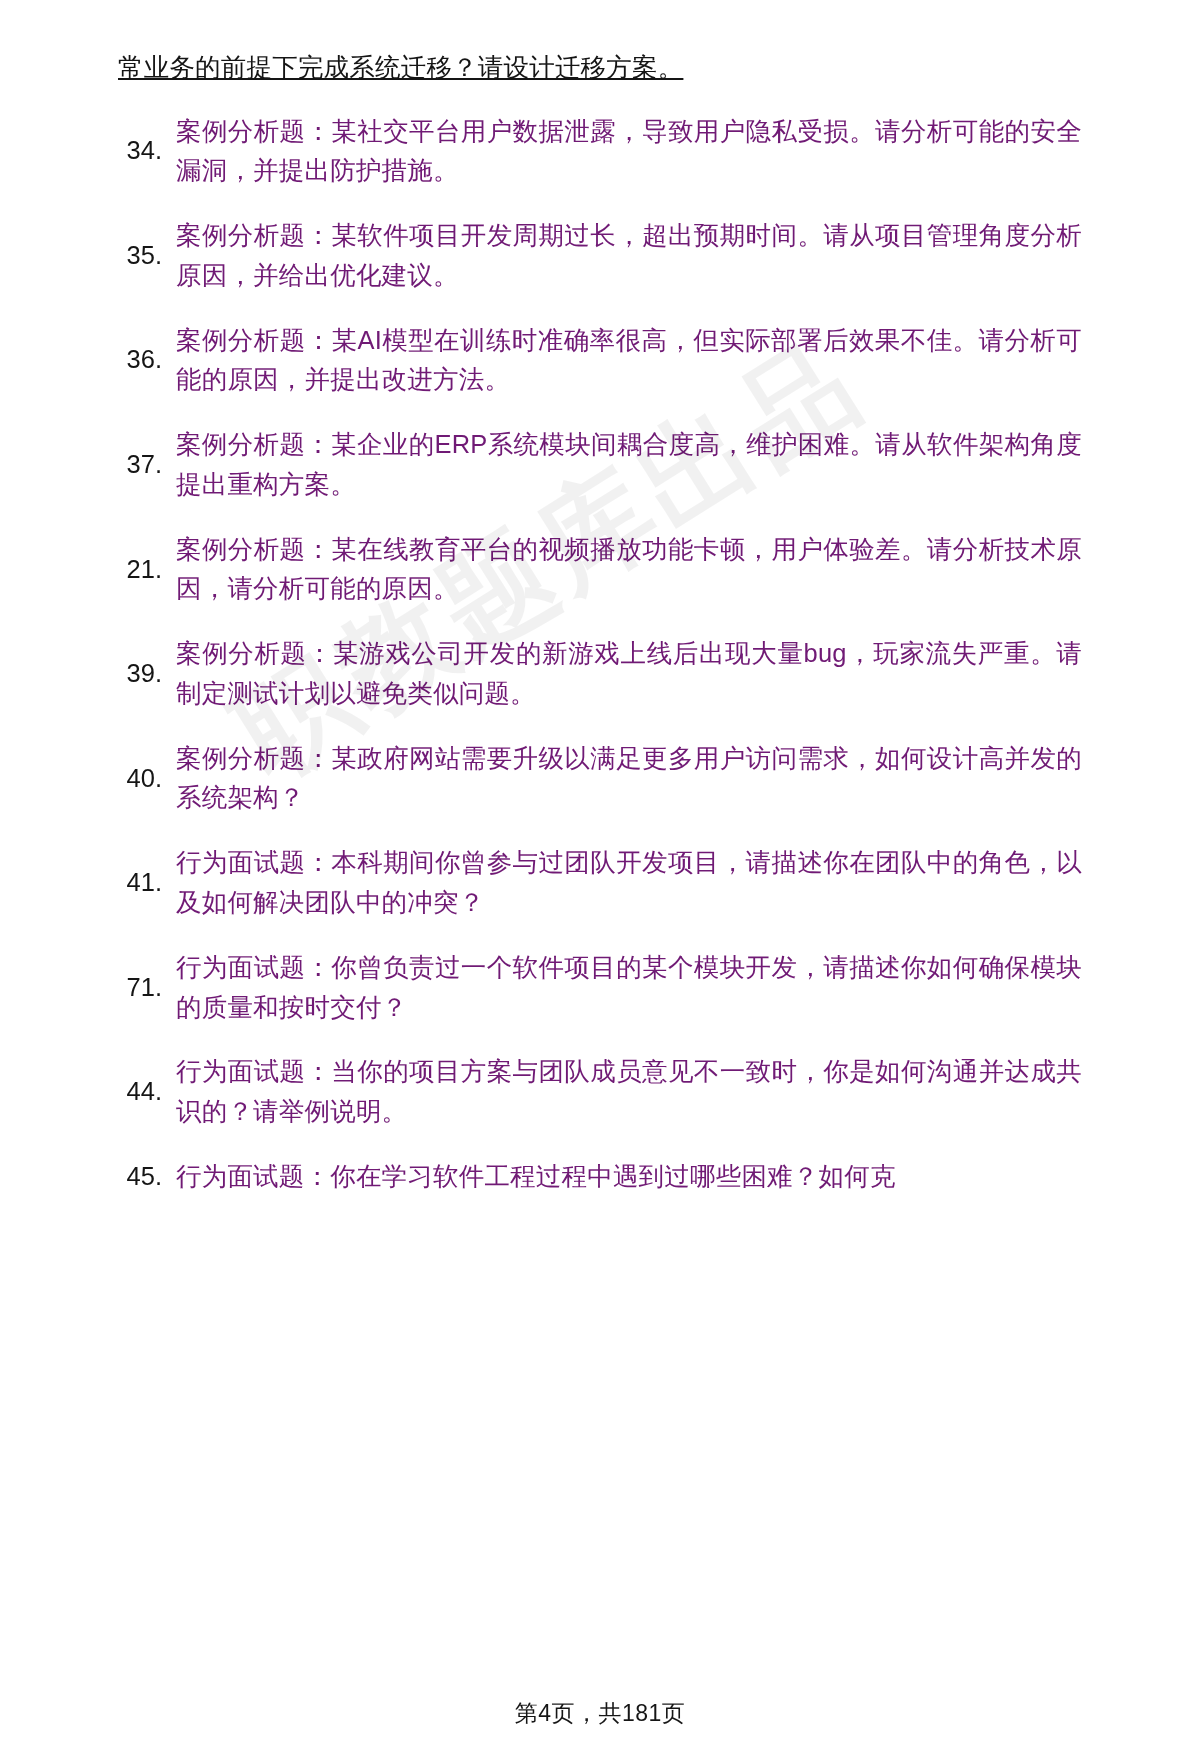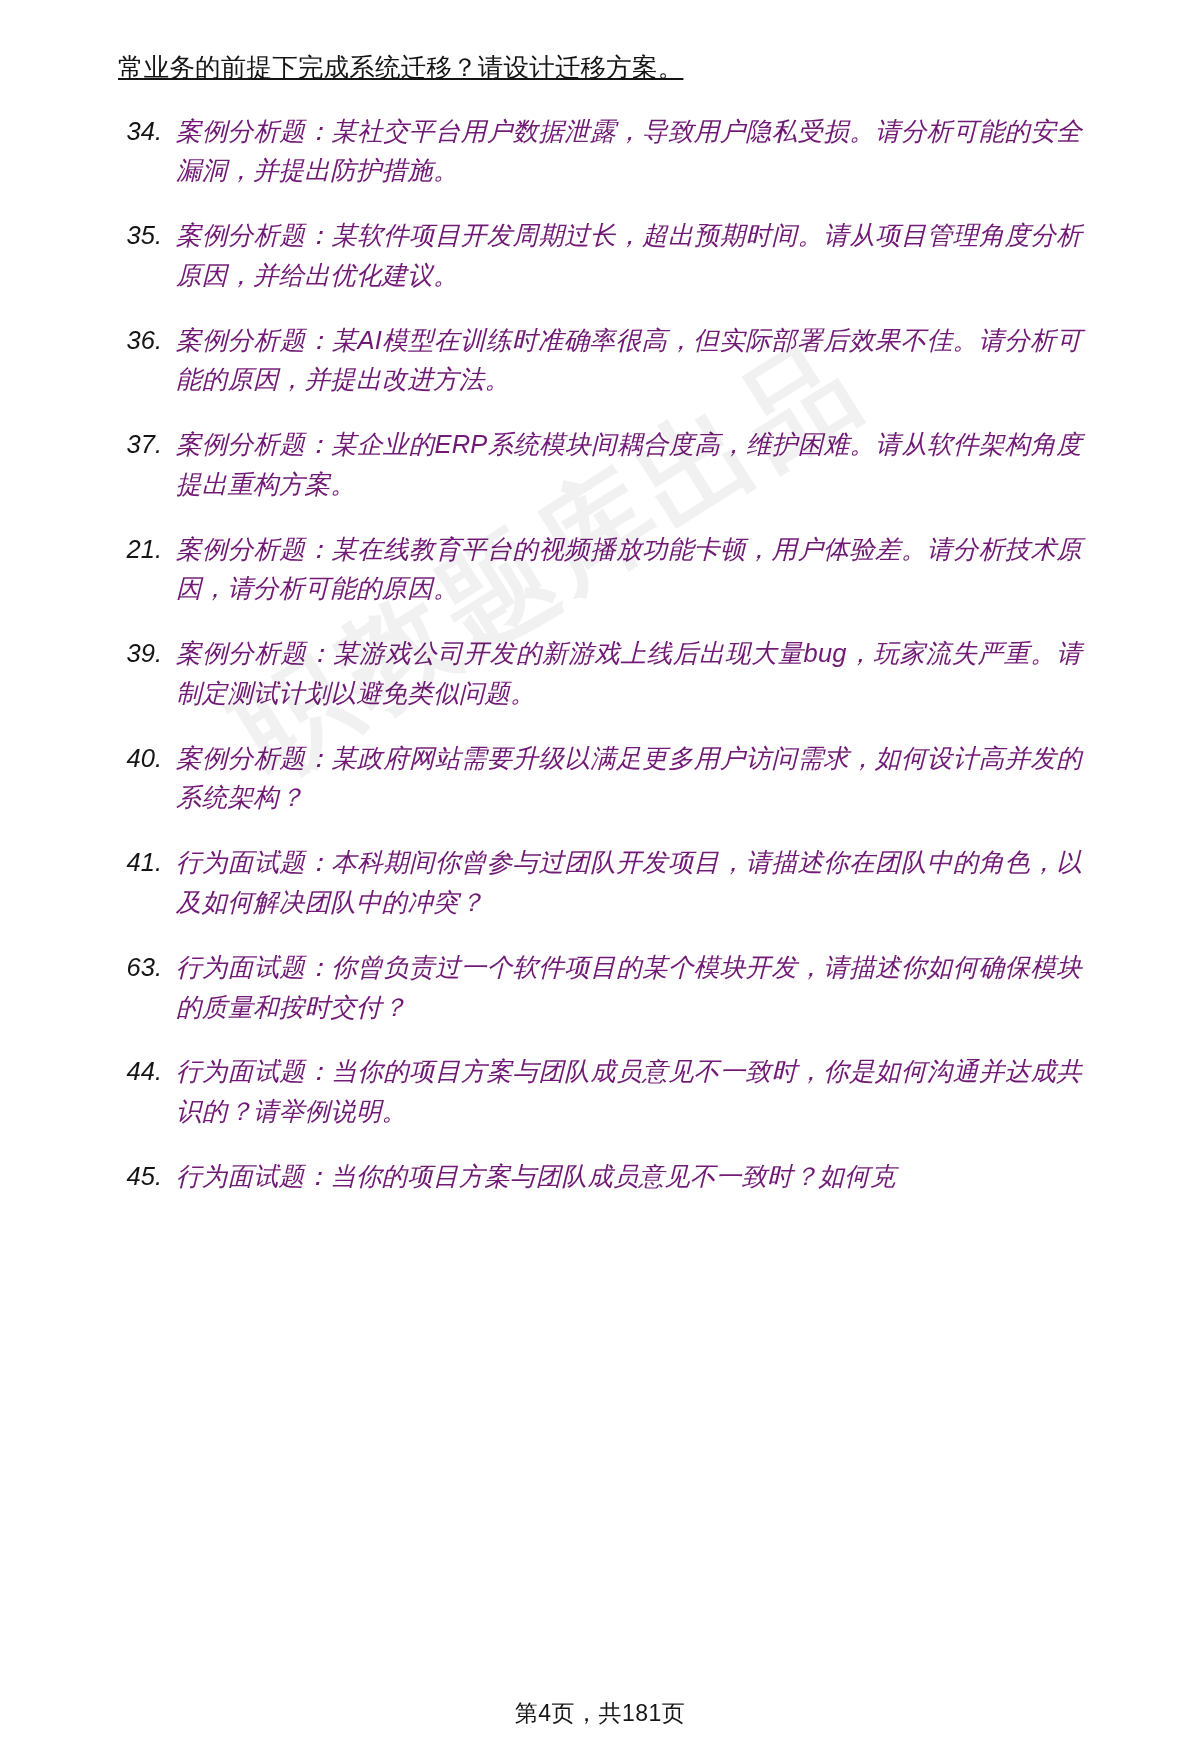--- a/index.html
+++ b/index.html
@@ -47,23 +47,22 @@
     letter-spacing: 0.2px;
     text-decoration: underline;
   }
   .qlist {
     list-style: none;
     margin: 0;
     padding: 0;
   }
   .qitem {
     display: flex;
-    align-items: flex-start;
+    align-items: center;
     margin-bottom: 25px;
-    font-style: italic;
   }
   .qnum {
     width: 58px;
     flex: 0 0 58px;
     text-align: right;
     font-size: 25.5px;
     line-height: 1.56;
     padding-right: 14px;
     box-sizing: border-box;
     color: #151515;
@@ -124,27 +123,27 @@
     </li>
     <li class="qitem">
       <span class="qnum">40.</span>
       <span class="qtext">案例分析题：某政府网站需要升级以满足更多用户访问需求，如何设计高并发的系统架构？</span>
     </li>
     <li class="qitem">
       <span class="qnum">41.</span>
       <span class="qtext">行为面试题：本科期间你曾参与过团队开发项目，请描述你在团队中的角色，以及如何解决团队中的冲突？</span>
     </li>
     <li class="qitem">
-      <span class="qnum">63.</span>
+      <span class="qnum">71.</span>
       <span class="qtext">行为面试题：你曾负责过一个软件项目的某个模块开发，请描述你如何确保模块的质量和按时交付？</span>
     </li>
     <li class="qitem">
       <span class="qnum">44.</span>
       <span class="qtext">行为面试题：当你的项目方案与团队成员意见不一致时，你是如何沟通并达成共识的？请举例说明。</span>
     </li>
     <li class="qitem">
       <span class="qnum">45.</span>
-      <span class="qtext">行为面试题：当你的项目方案与团队成员意见不一致时？如何克</span>
+      <span class="qtext">行为面试题：你在学习软件工程过程中遇到过哪些困难？如何克</span>
     </li>
   </ul>
 
   <div class="footer">第4页，共181页</div>
 </div>
 
 </body></html>

